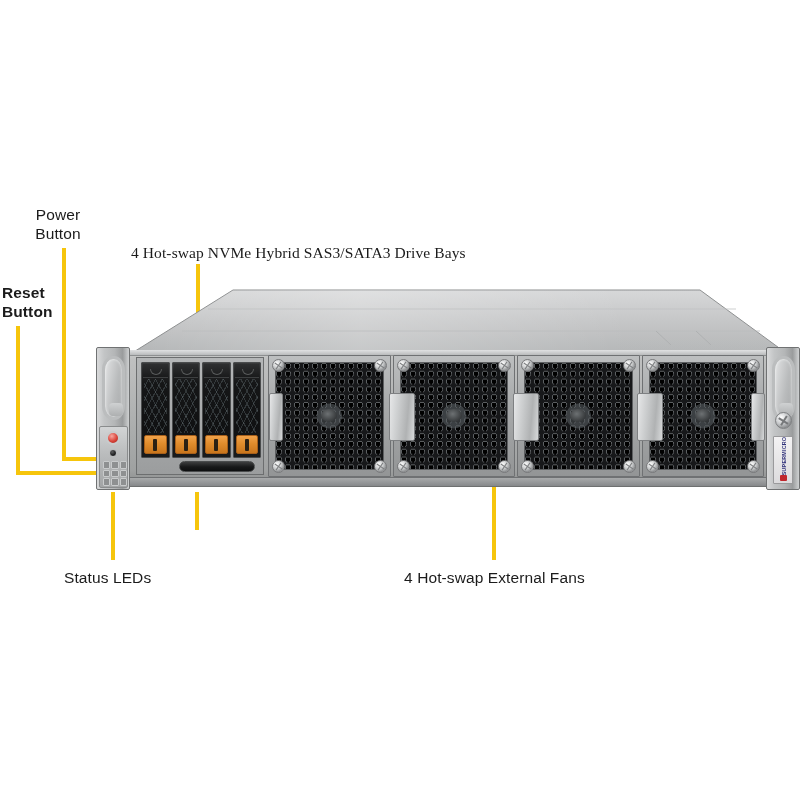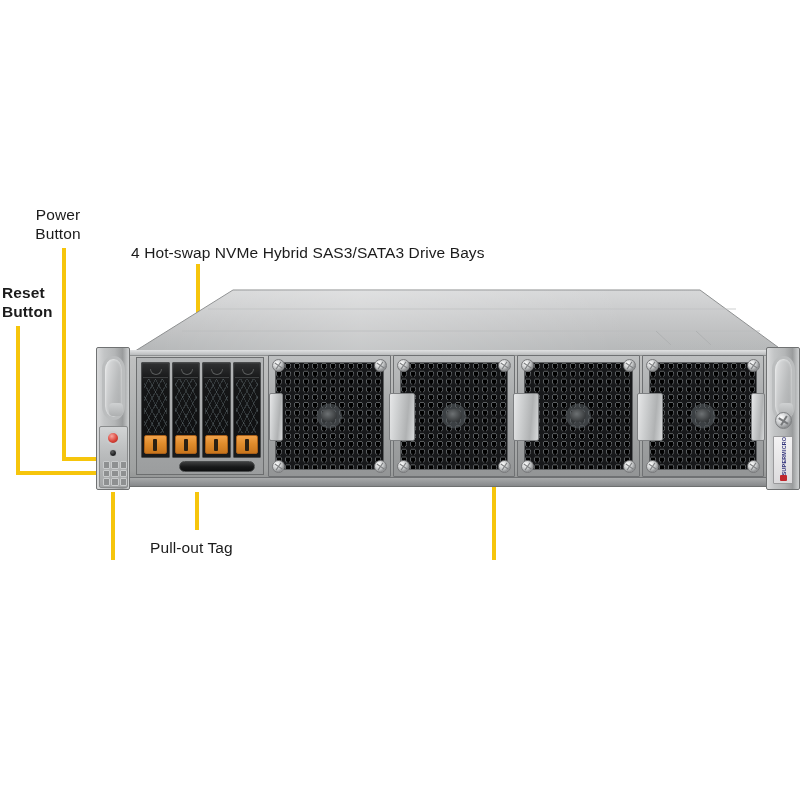--- a/index.html
+++ b/index.html
@@ -235,25 +235,26 @@
 <body>
 
 <div id="stage">
 
   <div class="label center" style="left:16px;top:205px;width:84px;">Power
 Button</div>
 
   <div class="label left" style="left:2px;top:283px;width:84px;font-weight:bold;">Reset
 Button</div>
 
-  <div class="label left" style="left:131px;top:243px;width:400px;">4 Hot-swap NVMe Hybrid SAS3/SATA3 Drive Bays</div>
-
-  <div class="label left" style="left:150px;top:538px;width:140px;">Pull-out Tag</div>
-
-
+  <div class="label left" style="left:131px;top:243px;width:400px;font-family:Liberation Serif, serif;">4 Hot-swap NVMe Hybrid SAS3/SATA3 Drive Bays</div>
+
+
+  <div class="label left" style="left:64px;top:568px;width:140px;">Status LEDs</div>
+
+  <div class="label left" style="left:404px;top:568px;width:240px;">4 Hot-swap External Fans</div>
 
   <div class="lead v" style="left:62px;top:248px;height:209px;"></div>
   <div class="lead h" style="left:62px;top:457px;width:48px;"></div>
 
   <div class="lead v" style="left:16px;top:326px;height:145px;"></div>
   <div class="lead h" style="left:16px;top:471px;width:95px;"></div>
 
   <div class="lead v" style="left:196px;top:264px;height:140px;"></div>
 
   <div class="lead v" style="left:111px;top:492px;height:68px;"></div>

